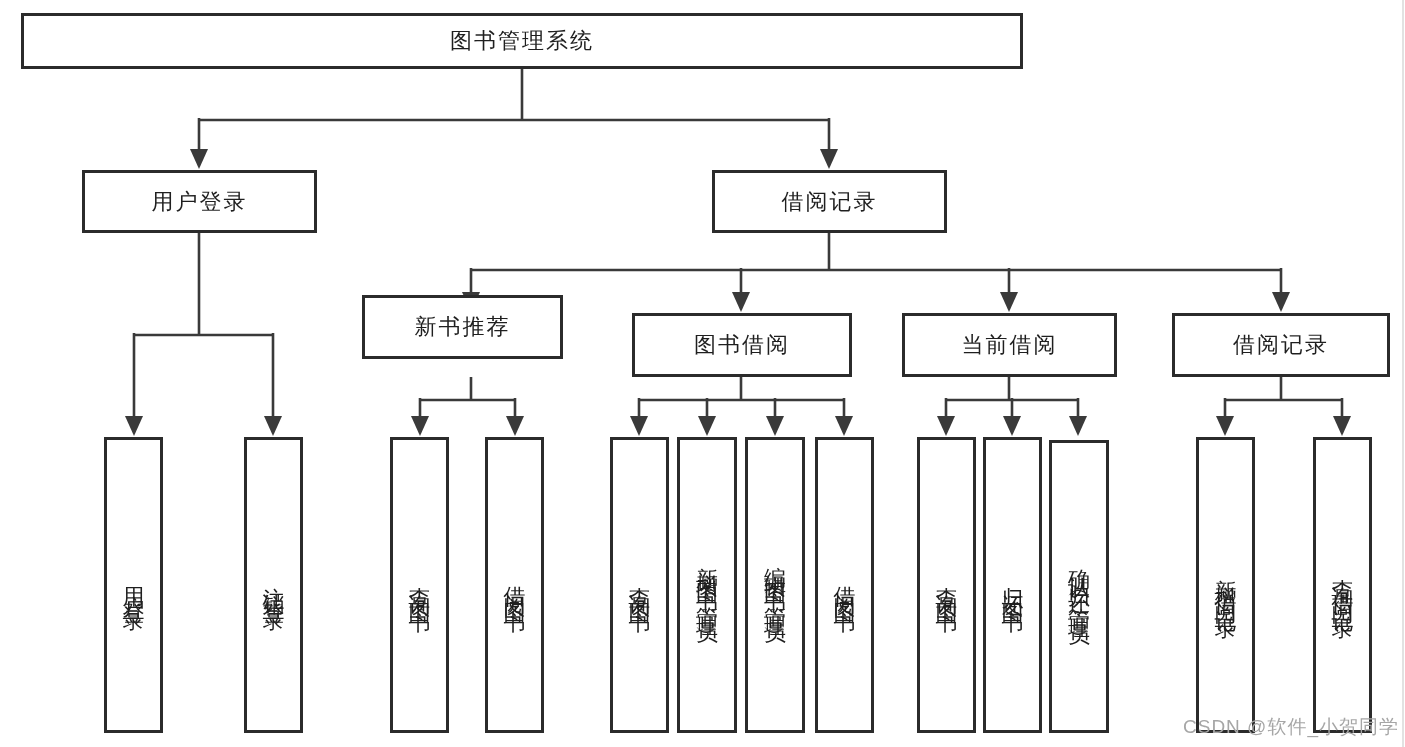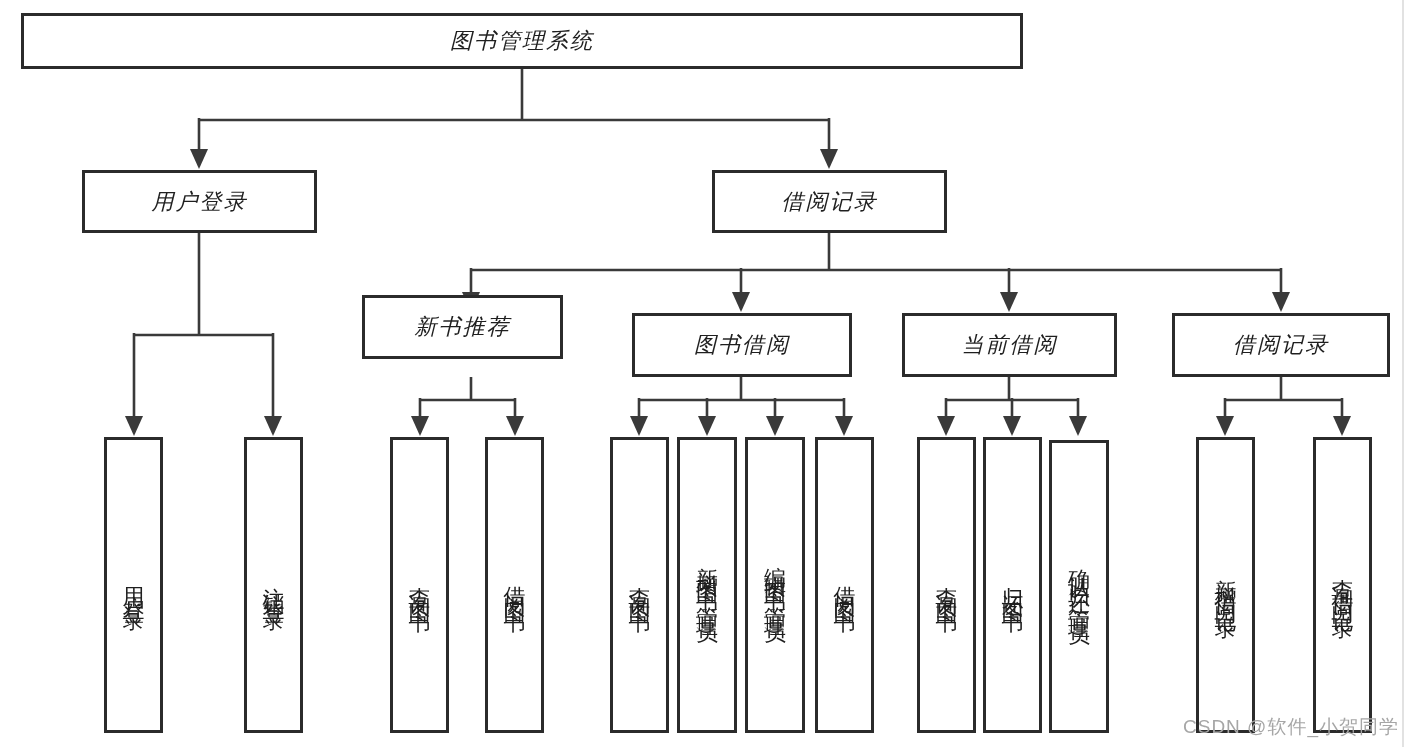--- a/index.html
+++ b/index.html
@@ -8,21 +8,21 @@
     font-family: "Liberation Sans", "DejaVu Sans", sans-serif;
   }
   .stage { position: relative; width: 1405px; height: 747px; background: #ffffff; }
   svg.connectors { position: absolute; left: 0; top: 0; }
   .node {
     position: absolute; box-sizing: border-box;
     background: #ffffff; border: 3px solid #2b2b2b;
     display: flex; align-items: center; justify-content: center;
     color: #1f1f1f;
   }
-  .h { font-size: 22px; letter-spacing: 2px; white-space: nowrap; font-style: italic; }
+  .h { font-size: 22px; letter-spacing: 2px; white-space: nowrap; }
   .v {
     writing-mode: vertical-rl; text-orientation: mixed;
     font-size: 22px; letter-spacing: 8px; line-height: 1;
   }
   .watermark {
     position: absolute; left: 1183px; top: 714px;
     font-size: 19px; letter-spacing: 1px;
     color: #a6a6a6; white-space: nowrap;
   }
   .window-edge {

